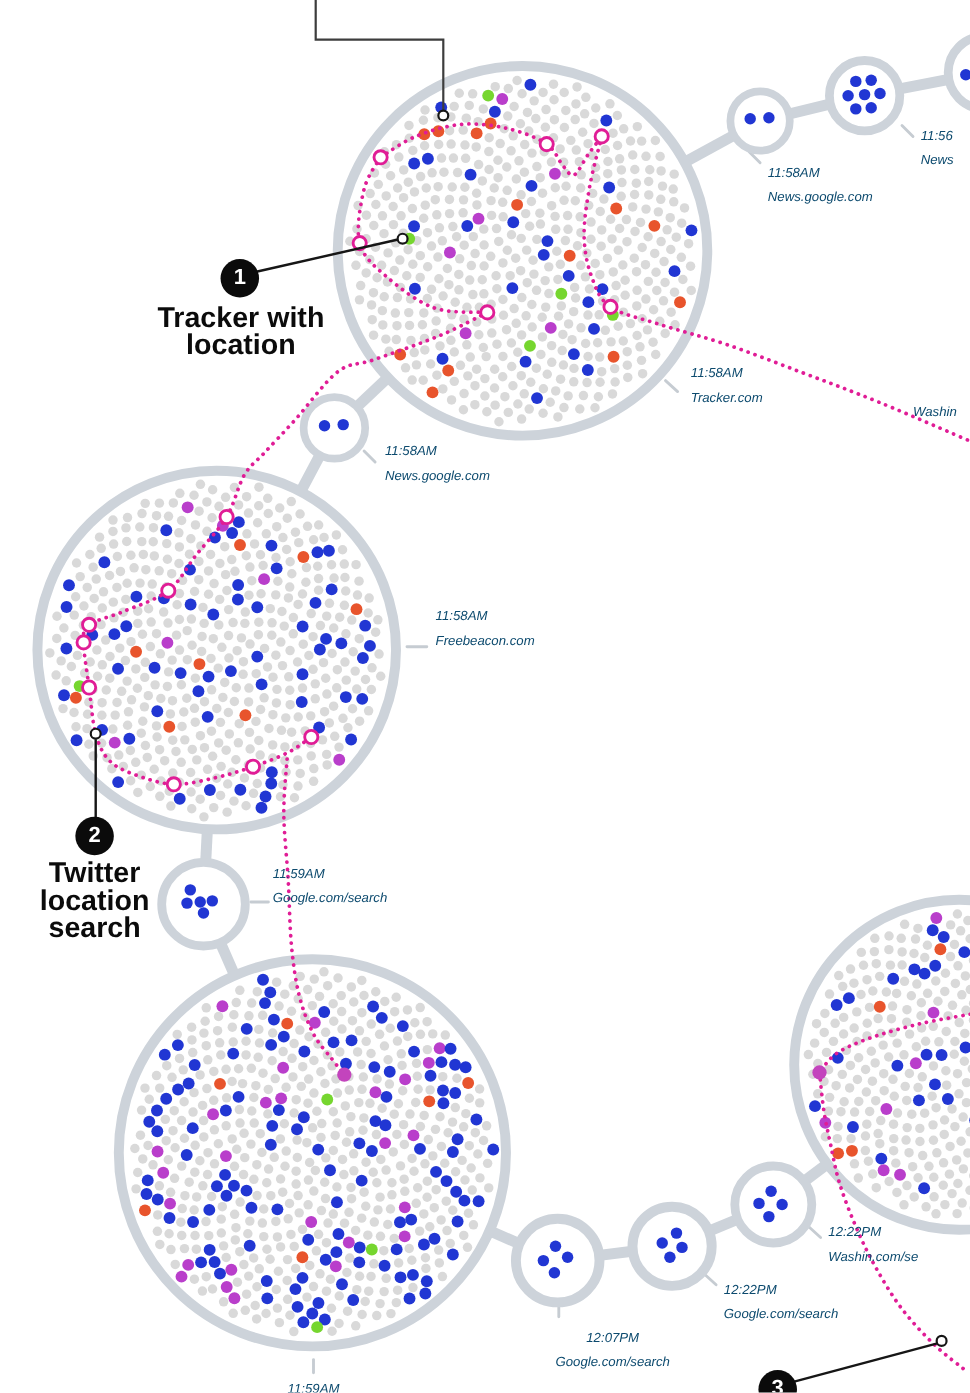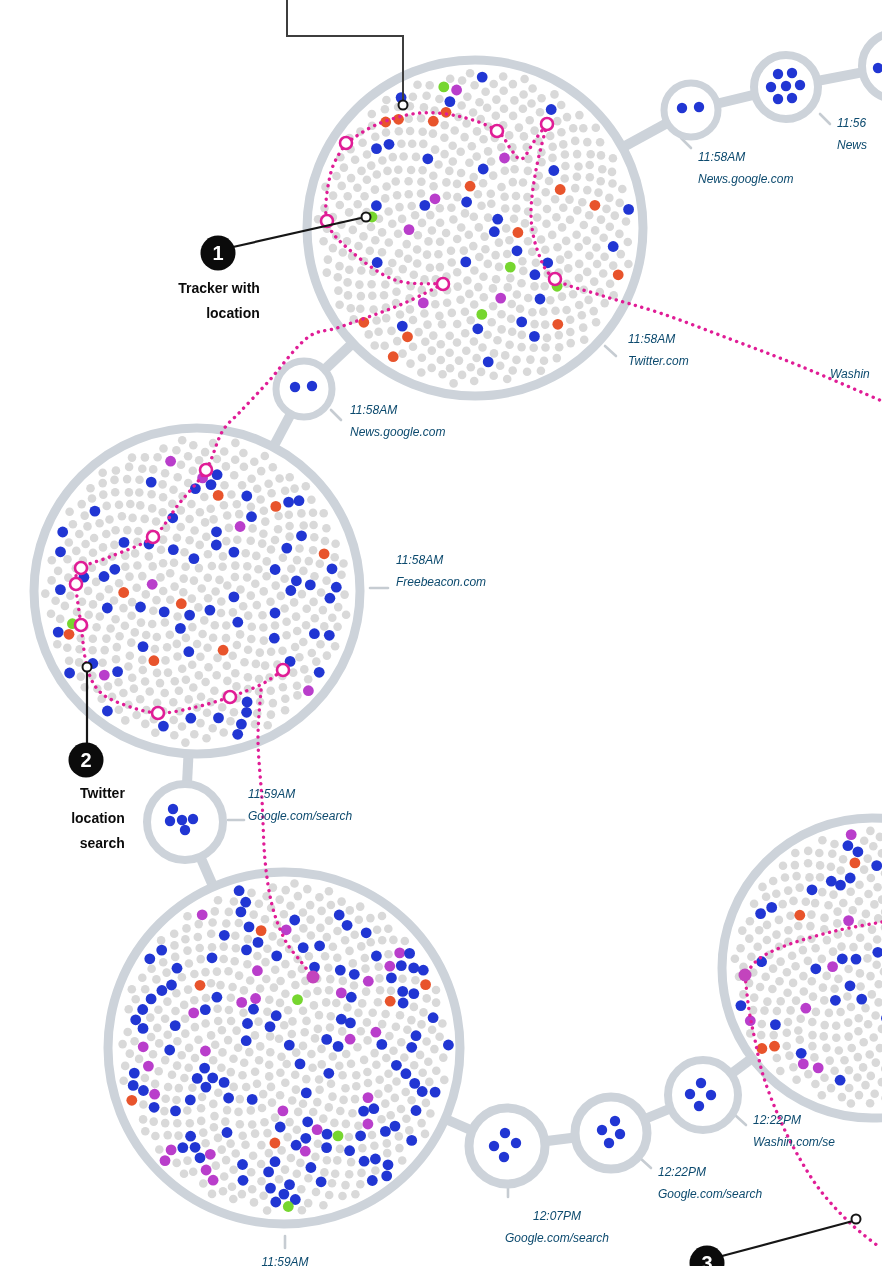--- a/index.html
+++ b/index.html
@@ -6,22 +6,22 @@
   body{width:882px;height:1266px;overflow:hidden;position:relative;
        font-family:"Liberation Sans",sans-serif;}
   .stage{position:absolute;left:0;top:0;width:882px;height:1266px;}
   svg{position:absolute;left:0;top:0;}
   .labels{position:absolute;left:0;top:0;width:882px;height:1266px;pointer-events:none;}
   .label{position:absolute;color:#0c4a6e;font-size:12px;line-height:22px;white-space:nowrap;font-style:italic;}
   .label.center{transform:translateX(-50%);text-align:center;}
   .ann-badge{position:absolute;width:35px;height:35px;border-radius:50%;background:#0b0b0b;
     color:#fff;font-weight:bold;font-size:20px;display:flex;align-items:center;justify-content:center;
     transform:translate(-50%,-50%);}
-  .ann-text{position:absolute;transform:translateX(-50%);text-align:right;color:#0b0b0b;
-    font-weight:bold;font-size:14px;line-height:25px;white-space:nowrap;}
+  .ann-text{position:absolute;transform:translateX(-50%);text-align:center;color:#0b0b0b;
+    font-weight:bold;font-size:26px;line-height:25px;white-space:nowrap;}
 </style>
 </head>
 <body>
 
 <div class="stage">
   <svg width="882" height="1266" viewBox="0 0 882 1266">
     <g>
         <line x1="681" y1="138" x2="691" y2="148" stroke="#c6ccd2" stroke-width="2.6" stroke-linecap="round"></line>
         <line x1="820" y1="114" x2="830" y2="124" stroke="#c6ccd2" stroke-width="2.6" stroke-linecap="round"></line>
         <line x1="605" y1="346" x2="616" y2="356" stroke="#c6ccd2" stroke-width="2.6" stroke-linecap="round"></line>
@@ -2197,21 +2197,21 @@
       <div class="label" style="left: 698px; top: 146px;">
         <div>11:58AM</div>
         <div>News.google.com</div>
       </div>
       <div class="label" style="left: 837px; top: 112px;">
         <div>11:56</div>
         <div>News</div>
       </div>
       <div class="label" style="left: 628px; top: 328px;">
         <div>11:58AM</div>
-        <div>Twitter.com</div>
+        <div>Tracker.com</div>
       </div>
       <div class="label" style="left: 350px; top: 399px;">
         <div>11:58AM</div>
         <div>News.google.com</div>
       </div>
       <div class="label" style="left: 396px; top: 549px;">
         <div>11:58AM</div>
         <div>Freebeacon.com</div>
       </div>
       <div class="label" style="left: 248px; top: 783px;">
@@ -2238,20 +2238,20 @@
       </div>
     </div>
 
   <div class="ann-badge" style="left:218px;top:253px">1</div>
   <div class="ann-text" style="left:219px;top:276px">
     <div>Tracker with</div>
     <div>location</div>
   </div>
 
   <div class="ann-badge" style="left:86px;top:760px">2</div>
-  <div class="ann-text" style="left:98px;top:781px">
+  <div class="ann-text" style="left:86px;top:781px">
     <div>Twitter</div>
     <div>location</div>
     <div>search</div>
   </div>
 
   <div class="ann-badge" style="left:707px;top:1263px">3</div>
 </div>
 
 </body></html>

